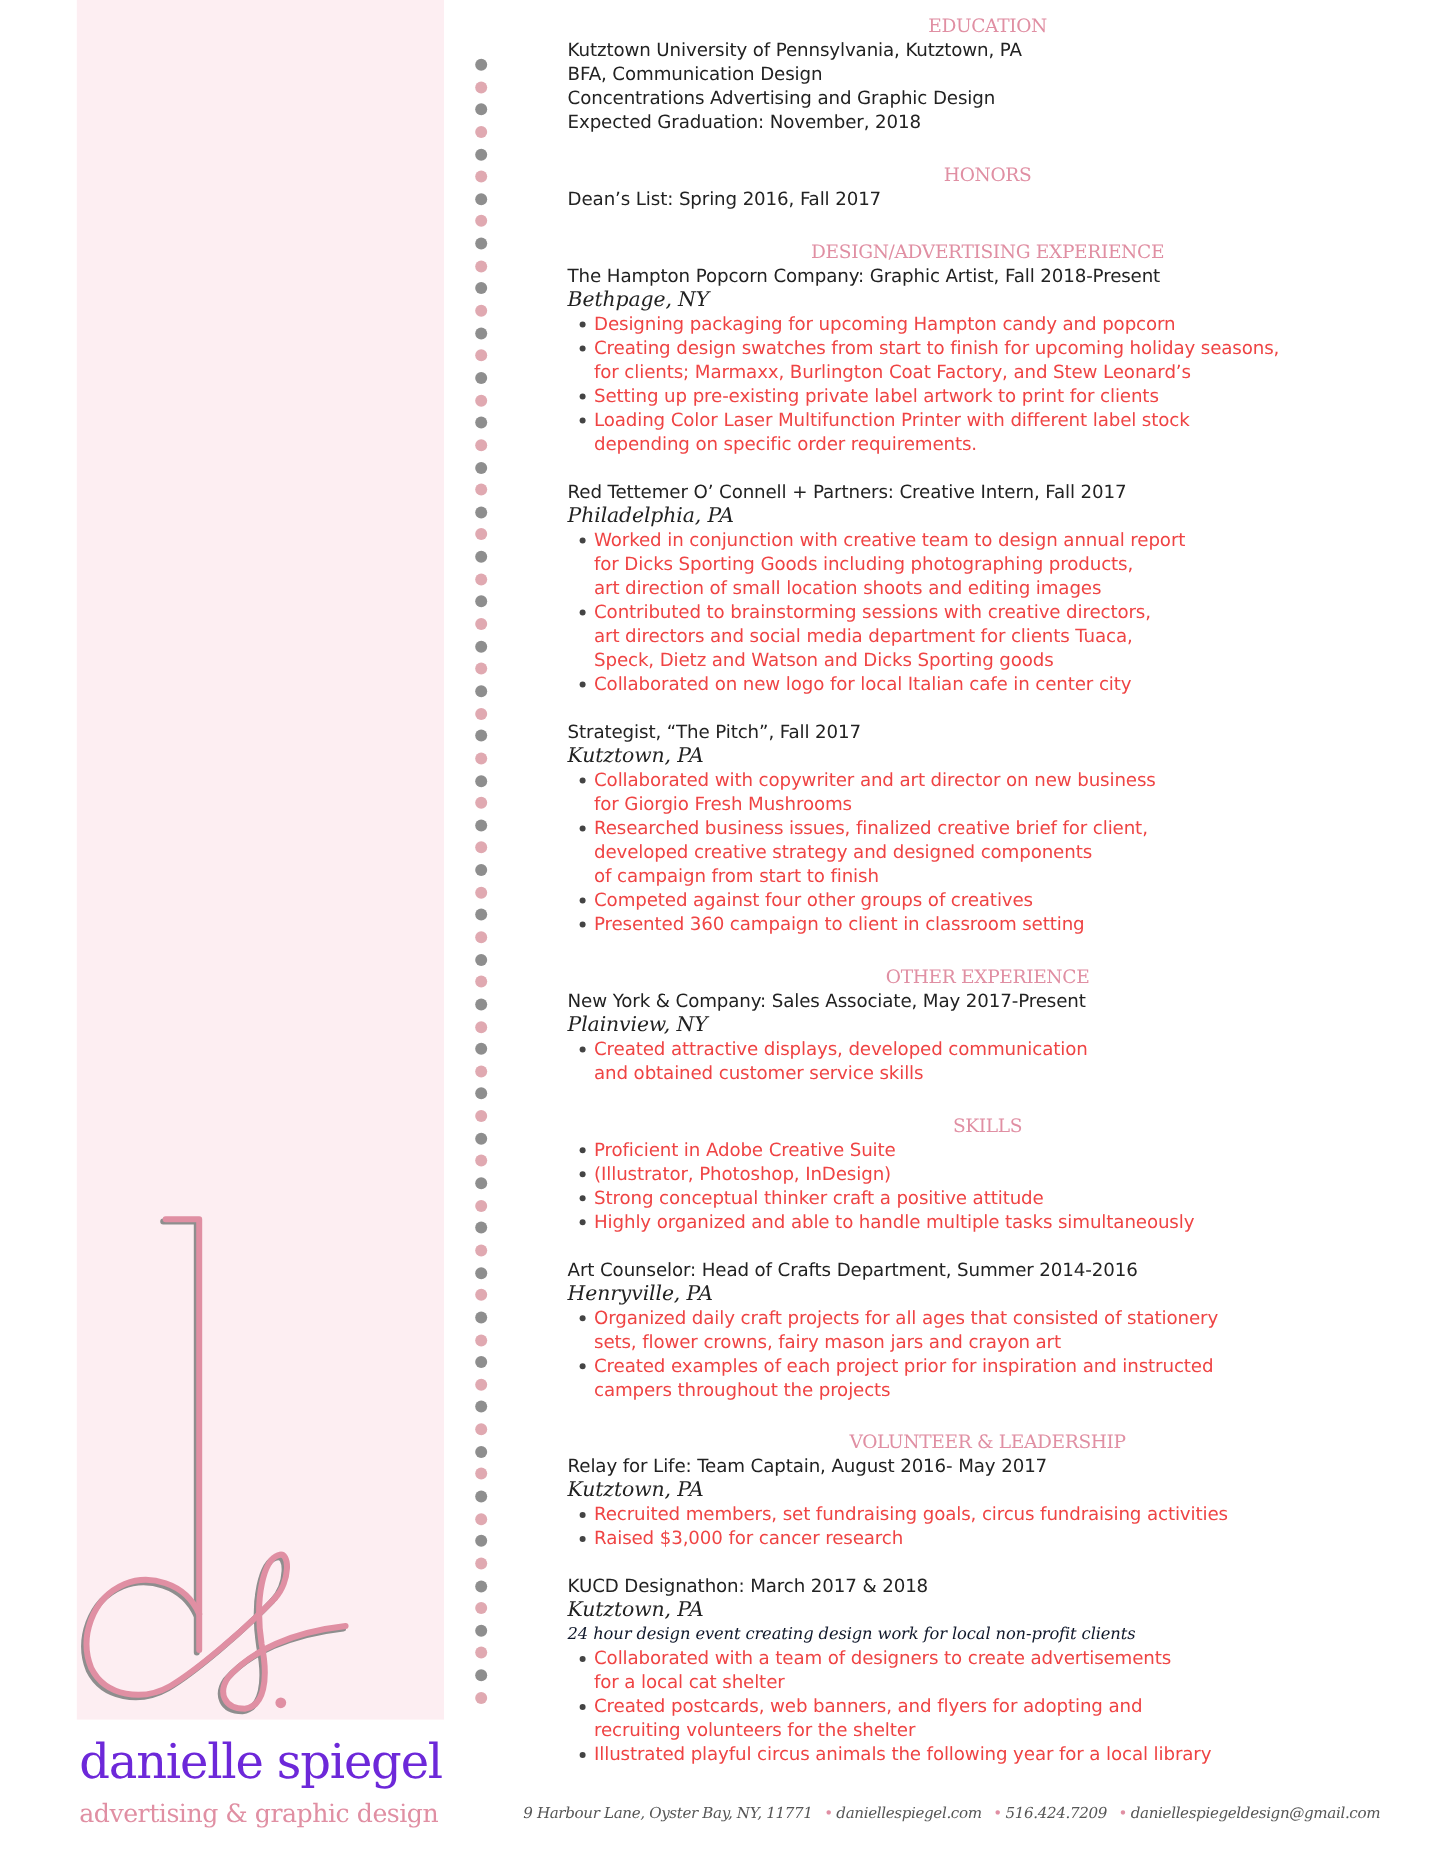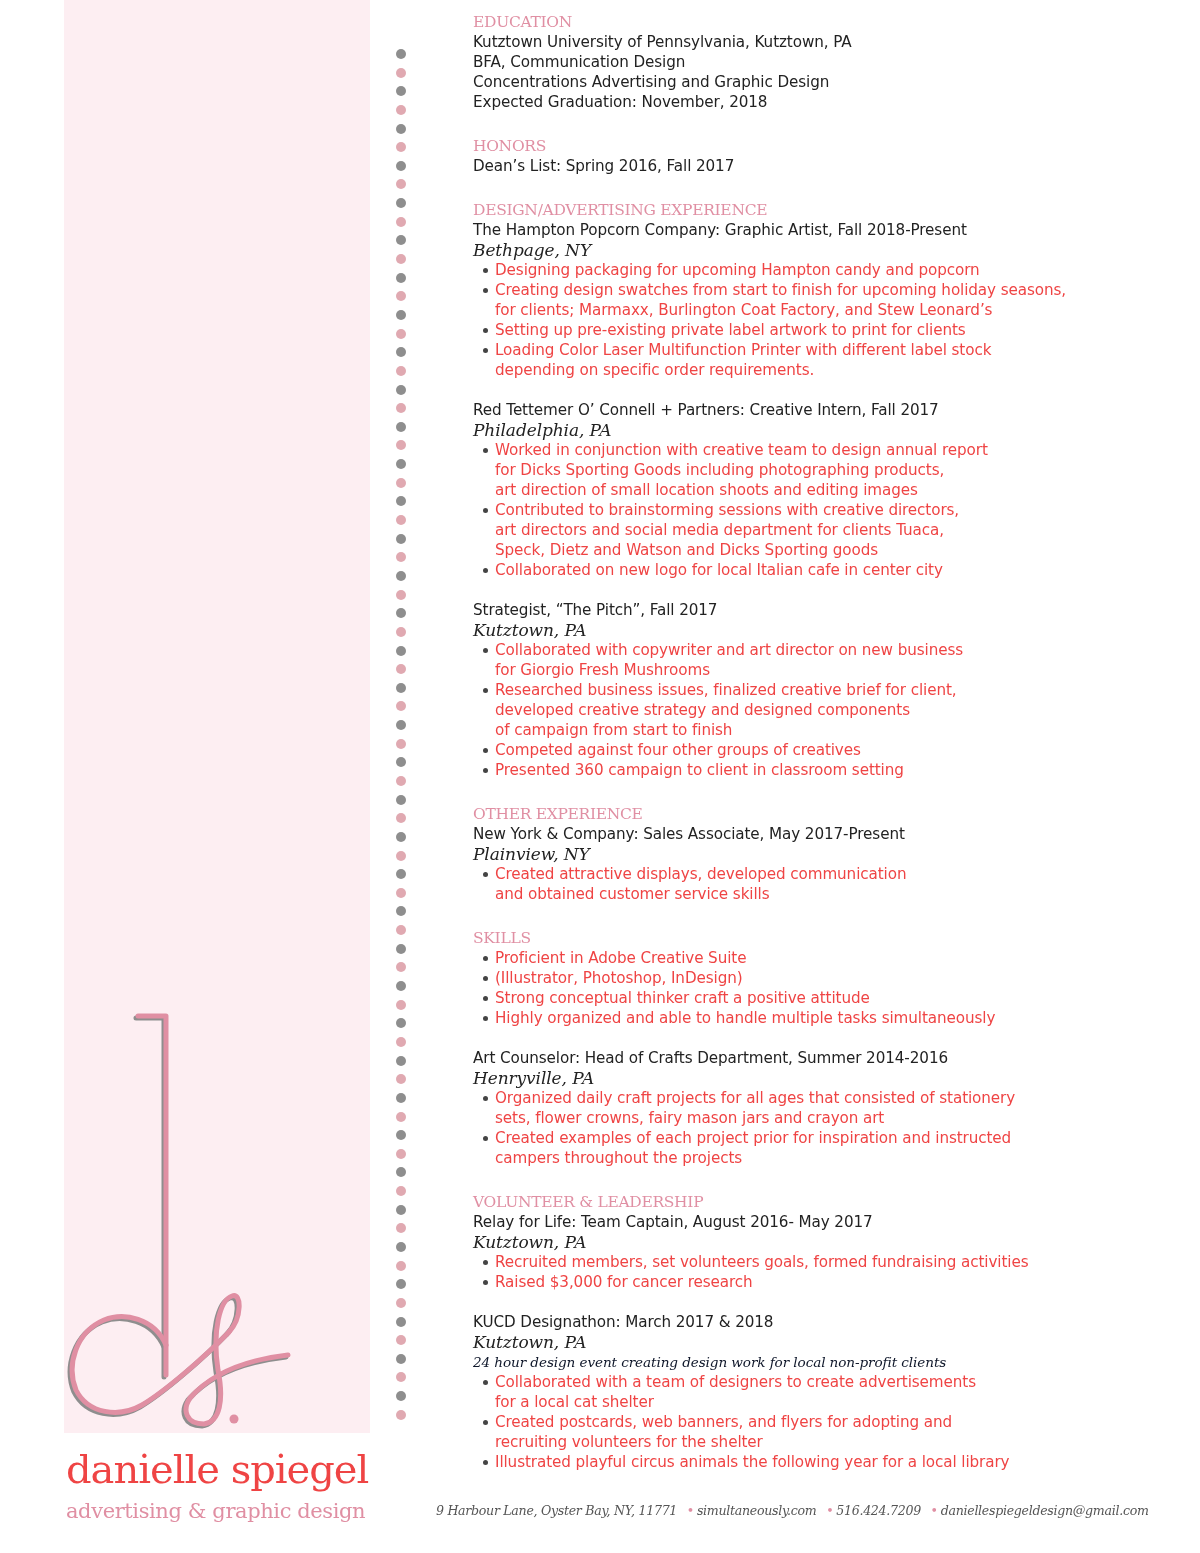--- a/index.html
+++ b/index.html
@@ -15,38 +15,38 @@
     .dot.pink { background: #e0a9b1; }
     .content {
       position: absolute; left: 473px; top: 12px; width: 700px;
       font-family: "DejaVu Sans", sans-serif; font-size: 15.2px; line-height: 20px; color: #222;
       letter-spacing: -0.1px;
     }
     .section { margin-top: 24px; }
     .section:first-child { margin-top: 0; }
     .heading {
       font-family: "DejaVu Serif", serif; color: #e08fa3; font-size: 15.5px;
-      text-transform: uppercase; letter-spacing: -0.3px; line-height: 20px;
+      text-transform: uppercase; letter-spacing: -0.3px; line-height: 20px; text-align: center;
     }
     .job { margin-top: 20px; }
     .job.first { margin-top: 0; }
     .line { white-space: nowrap; }
     .loc { font-family: "DejaVu Serif", serif; font-style: italic; font-size: 17px; color: #222; white-space: nowrap; }
     .note { font-family: "DejaVu Serif", serif; font-style: italic; font-size: 13.6px; color: #0f172a; white-space: nowrap; }
     ul.bullets { list-style: none; margin: 0; padding: 0; }
     ul.bullets li {
       position: relative; padding-left: 22px; color: #ef4444; white-space: pre-line;
     }
     ul.bullets li::before {
       content: ""; position: absolute; left: 10px; top: 8px; width: 5px; height: 5px;
       border-radius: 50%; background: #444;
     }
     .name {
       position: absolute; left: 66px; top: 1446px;
-      font-family: "DejaVu Serif", serif; font-size: 40px; color: #ef4444; letter-spacing: -1px;
+      font-family: "DejaVu Serif", serif; font-size: 40px; color: #6d28d9; letter-spacing: -1px;
       line-height: 46px; white-space: nowrap;
     }
     .tagline {
       position: absolute; left: 66px; top: 1497px;
       font-family: "DejaVu Serif", serif; font-size: 21px; color: #e08fa3; letter-spacing: -0.4px;
       line-height: 28px; white-space: nowrap;
     }
     .footer {
       position: absolute; left: 436px; top: 1503px;
       font-family: "DejaVu Serif", serif; font-style: italic; font-size: 12.6px; color: #555;
@@ -245,21 +245,21 @@
     </div>
   </div>
 
   <div class="section">
     <div class="heading">VOLUNTEER &amp; LEADERSHIP</div>
 
     <div class="job first">
       <div class="line">Relay for Life: Team Captain, August 2016- May 2017</div>
       <div class="loc">Kutztown, PA</div>
       <ul class="bullets">
-        <li>Recruited members, set volunteers goals, formed fundraising activities</li>
+        <li>Recruited members, set fundraising goals, circus fundraising activities</li>
         <li>Raised $3,000 for cancer research</li>
       </ul>
     </div>
 
     <div class="job">
       <div class="line">KUCD Designathon: March 2017 &amp; 2018</div>
       <div class="loc">Kutztown, PA</div>
       <div class="note">24 hour design event creating design work for local non-profit clients</div>
       <ul class="bullets">
         <li>Collaborated with a team of designers to create advertisements
@@ -271,16 +271,16 @@
     </div>
   </div>
 
 </div>
 
 <div class="name">danielle spiegel</div>
 <div class="tagline">advertising &amp; graphic design</div>
 
 <div class="footer">
   <span>9 Harbour Lane, Oyster Bay, NY, 11771</span>
-  <span class="sep">•</span><span>simultaneously.com</span>
+  <span class="sep">•</span><span>daniellespiegel.com</span>
   <span class="sep">•</span><span>516.424.7209</span>
   <span class="sep">•</span><span>daniellespiegeldesign@gmail.com</span>
 </div>
 
 </body></html>

